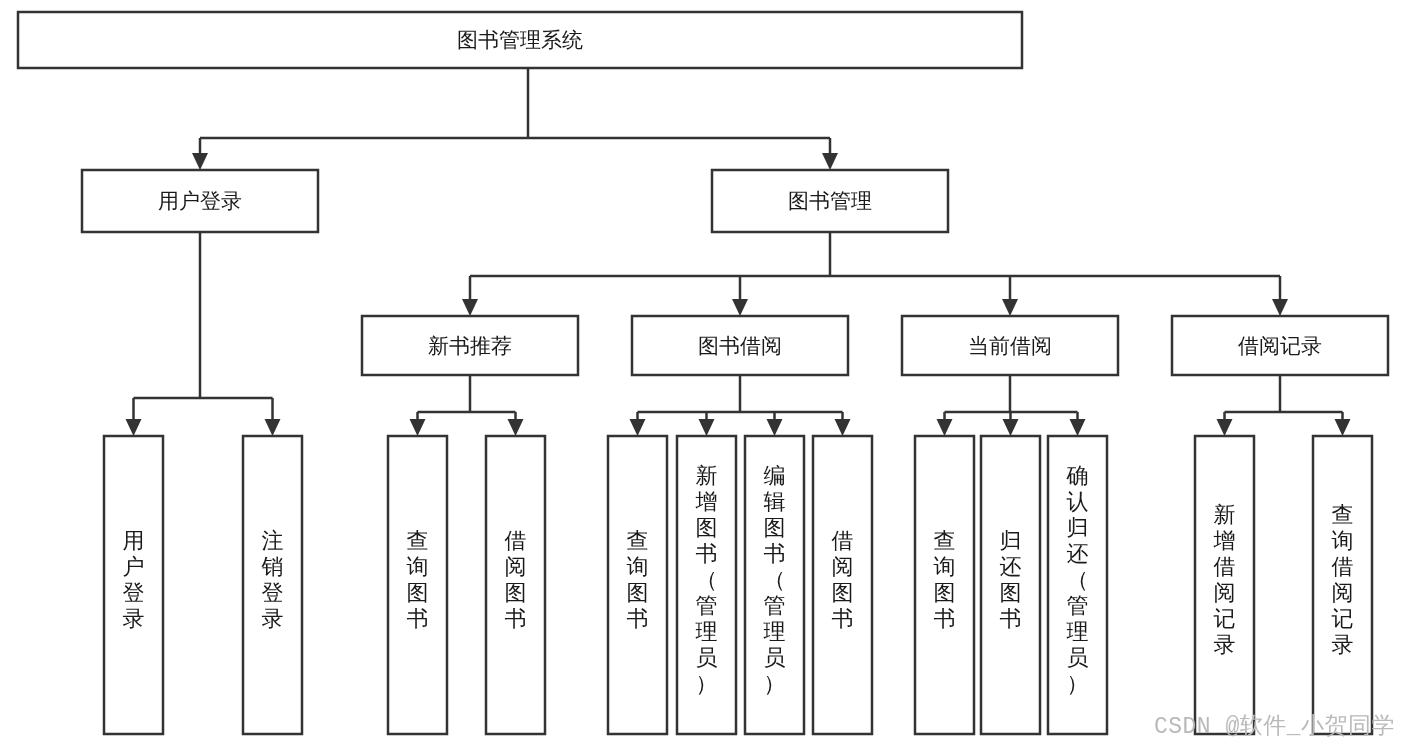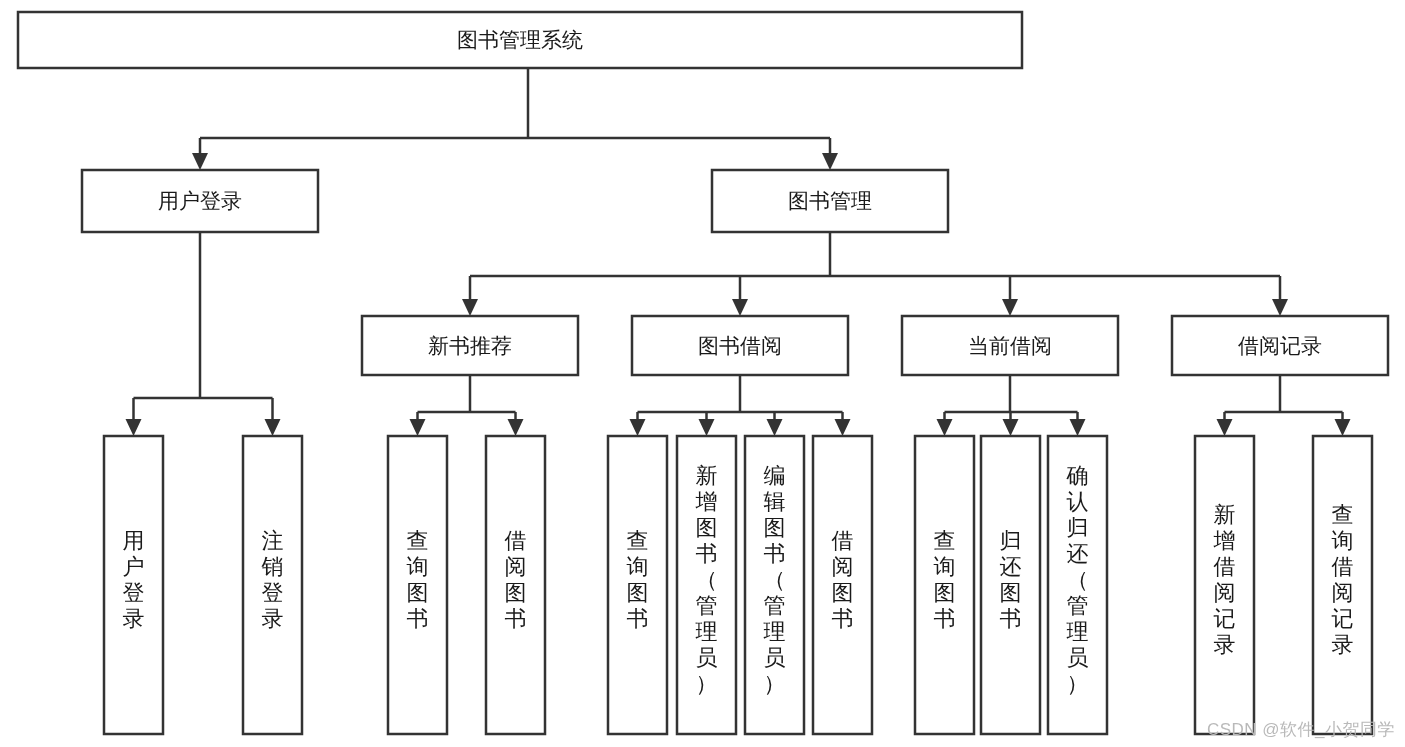--- a/index.html
+++ b/index.html
@@ -46,22 +46,22 @@
     fill: none;
   }
   .arrow-head {
     fill: #333333;
     stroke: none;
   }
   .watermark {
     position: absolute;
     right: 10px;
     bottom: 6px;
-    font-family: Liberation Sans, sans-serif;
-    font-size: 17px;
+    font-family: Liberation Mono, monospace;
+    font-size: 23px;
     color: #b9b9b9;
     letter-spacing: 0.5px;
     white-space: nowrap;
     pointer-events: none;
   }
 </style>
 </head>
 <body>
 
 <svg id="diagram" viewBox="0 0 1405 747">

